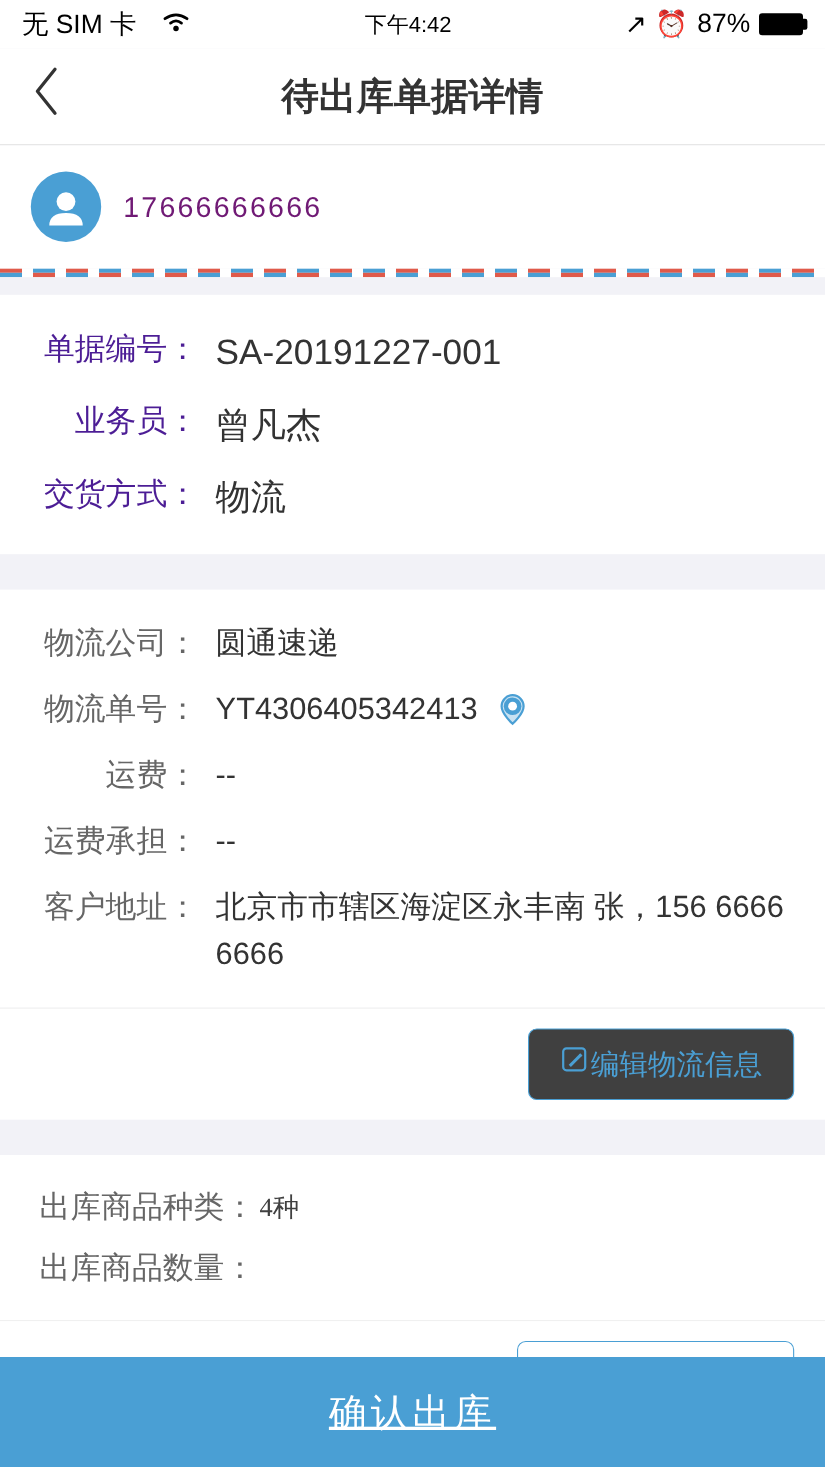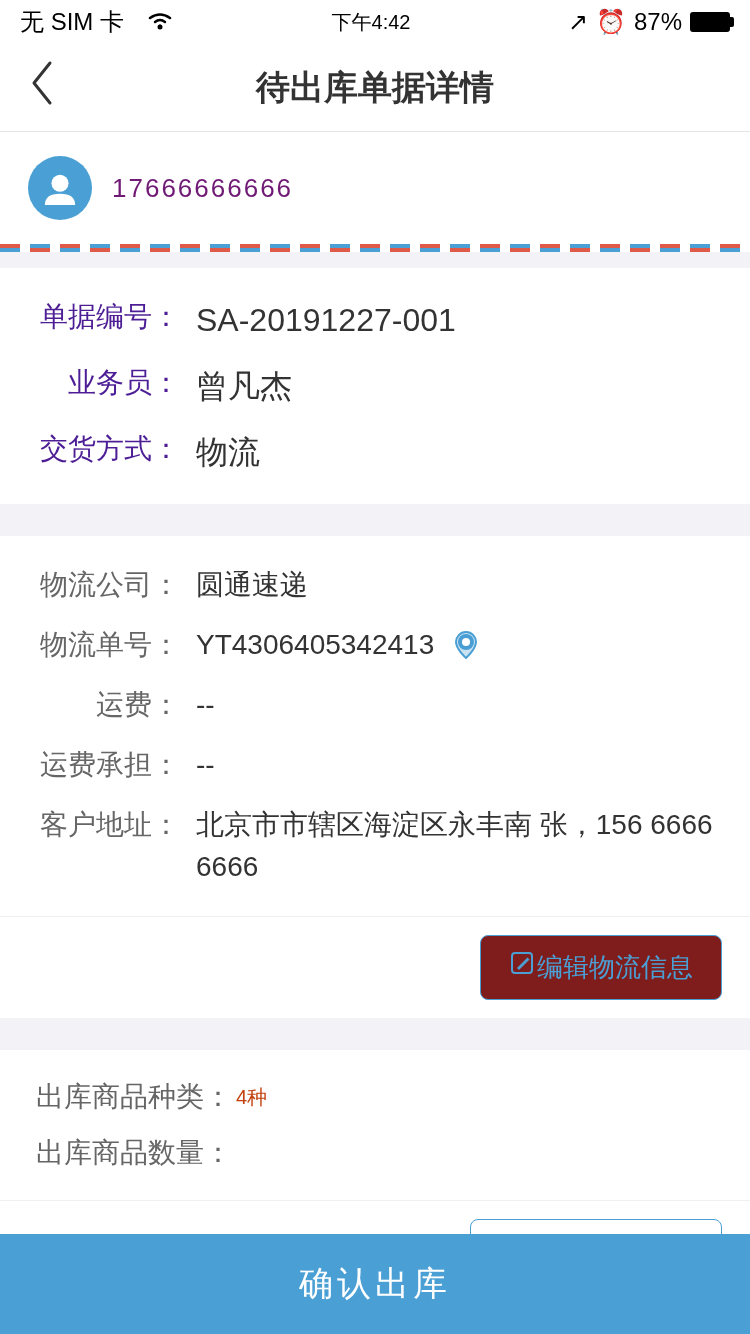--- a/index.html
+++ b/index.html
@@ -209,21 +209,21 @@
     }
     .edit-btn {
       display: flex;
       align-items: center;
       gap: 0;
       border: 1.5px solid #4a9fd4;
       border-radius: 8px;
       padding: 14px 28px;
       color: #4a9fd4;
       font-size: 26px;
-      background: #7f1d1d;
+      background: #404040;
       cursor: pointer;
     }
 
     
     .goods-section {
       background: #fff;
       margin-top: 16px;
       padding: 28px 36px;
     }
     .goods-row {
@@ -231,23 +231,24 @@
       align-items: center;
       margin-bottom: 18px;
     }
     .goods-row:last-child { margin-bottom: 0; }
     .goods-label {
       color: #666;
       font-size: 28px;
       min-width: 200px;
     }
     .goods-value {
-      color: #c2410c;
-      font-size: 20px;
+      color: #404040;
+      font-size: 24px;
       flex: 1;
+      font-family: Liberation Serif, serif;
     }
 
     
     .view-detail-btn-row {
       background: #fff;
       padding: 18px 28px;
       display: flex;
       justify-content: flex-end;
       border-top: 1px solid #f0f0f0;
     }
@@ -278,20 +279,21 @@
       display: flex;
       align-items: center;
       justify-content: center;
       cursor: pointer;
     }
     .bottom-btn-text {
       color: #fff;
       font-size: 34px;
       font-weight: 500;
       letter-spacing: 4px;
+      text-decoration: underline;
     }
 
     .section-gap { height: 16px; background: #f2f2f7; }
   </style>
 </head>
 <body>
 
 <div class="status-bar">
   <div class="status-left">
     <span>无 SIM 卡</span>

